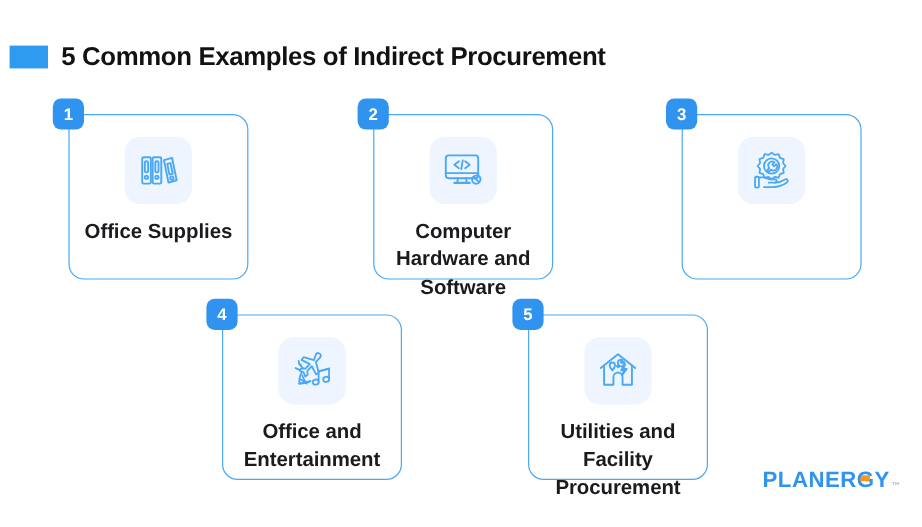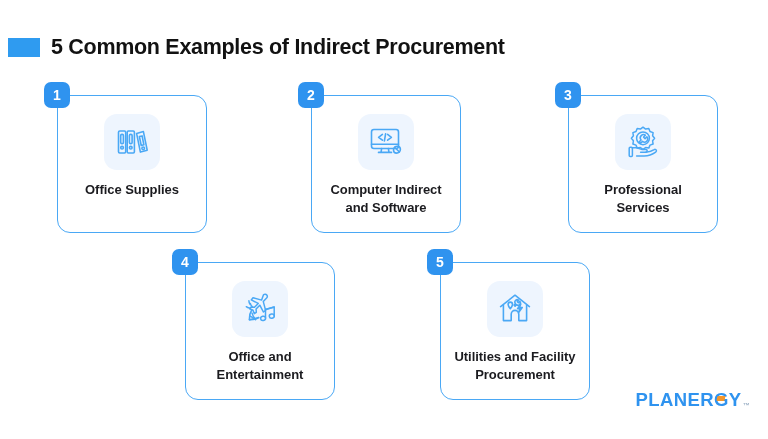--- a/index.html
+++ b/index.html
@@ -100,21 +100,21 @@
     justify-content: center;
     flex: 0 0 auto;
   }
   .icon-tile svg {
     display: block;
   }
   .card-label {
     margin-top: 11px;
     width: 132px;
     text-align: center;
-    font-size: 13px;
+    font-size: 17px;
     font-weight: bold;
     color: #1b1b1f;
     line-height: 1.38;
     letter-spacing: -0.05px;
   }
 
   
   #card-1 { left: 57px;  top: 95px; }
   #card-2 { left: 311px; top: 95px; }
   #card-3 { left: 568px; top: 95px; }
@@ -196,39 +196,38 @@
         <path d="M5.5 22.3 H32.5"></path>
         <path d="M15.6 26.5 L15.1 30.2 M22.4 26.5 L22.9 30.2"></path>
         <path d="M12.6 30.4 H25.4" stroke-width="1.8"></path>
         <path d="M16.4 12.4 L12.6 15.3 L16.4 18.2"></path>
         <path d="M21.6 12.4 L25.4 15.3 L21.6 18.2"></path>
         <path d="M19.6 11.8 L18.4 18.9"></path>
         <path d="M27.5 28 C27.5 25.9 29.2 24.2 31.3 24.2 C33 24.2 34.4 25.6 34.4 27.3 C34.4 29.4 32.7 31.1 30.6 31.1 C28.9 31.1 27.5 29.7 27.5 28 Z"></path>
         <path d="M28.6 25.3 L33.4 30"></path>
       </svg>
     </div>
-    <div class="card-label">Computer Indirect and Software</div>
+    <div class="card-label">Computer Hardware and Software</div>
   </div>
   <div class="card-badge">2</div>
 </div>
 
 <div class="card" id="card-3">
   <div class="card-frame"></div>
   <div class="card-inner">
     <div class="icon-tile">
       <svg width="40" height="40" viewBox="0 0 40 40" fill="none" stroke="#4aa8f5" stroke-width="1.5" stroke-linecap="round" stroke-linejoin="round">
         <path d="M20 5.2 L22.6 7.1 L25.8 6.5 L27 9.5 L30.1 10.6 L29.6 13.8 L31.6 16.3 L29.6 18.8 L30.1 22 L27 23.1 L25.8 26.1 L22.6 25.5 L20 27.4 L17.4 25.5 L14.2 26.1 L13 23.1 L9.9 22 L10.4 18.8 L8.4 16.3 L10.4 13.8 L9.9 10.6 L13 9.5 L14.2 6.5 L17.4 7.1 Z"></path>
         <circle cx="20" cy="16.3" r="6.4"></circle>
         <path d="M22.4 13.2 C21.1 12.3 19.3 12.5 18.2 13.6 C17 14.8 17 16.7 18.1 18 L16.2 19.9 L17.6 21.3 L19.5 19.4 C20.8 20.4 22.6 20.3 23.7 19.2 C24.9 18 25 16.1 23.9 14.8 L22.1 16.6 L20.6 15.1 Z"></path>
         <path d="M9 25.8 H13.6 L18.6 27.4 H22.8 C23.6 27.4 24.2 28 24.2 28.8 C24.2 29.6 23.6 30.2 22.8 30.2 H17.6"></path>
         <path d="M22.8 30.2 C25.9 30.2 28.6 29.3 31.2 27.6 C31.9 27.1 32.9 27.3 33.3 28.1 C33.6 28.8 33.4 29.6 32.7 30.1 C29.2 32.6 25.4 33.9 21.2 33.9 H13.6"></path>
         <rect x="6.2" y="25.3" width="3.2" height="9.1" rx="1"></rect>
       </svg>
     </div>
-    <div class="card-label">Professional Services</div>
   </div>
   <div class="card-badge">3</div>
 </div>
 
 <div class="card" id="card-4">
   <div class="card-frame"></div>
   <div class="card-inner">
     <div class="icon-tile">
       <svg width="40" height="40" viewBox="0 0 40 40" fill="none" stroke="#4aa8f5" stroke-width="1.5" stroke-linecap="round" stroke-linejoin="round">
         <path d="M23.5 5.8 C24.5 4.9 26 5 26.8 6 C27.5 6.9 27.4 8.2 26.6 9.1 L23.3 12.6 L25.6 21.4 L23.4 23 L19.8 16.2 L16.1 20 L16.3 23.4 L14.3 24.7 L13 21.3 L9.7 19.8 L11.1 17.9 L14.5 18.2 L18.2 14.4 L11.3 10.9 L13 8.7 L21.6 11.1 Z"></path>

